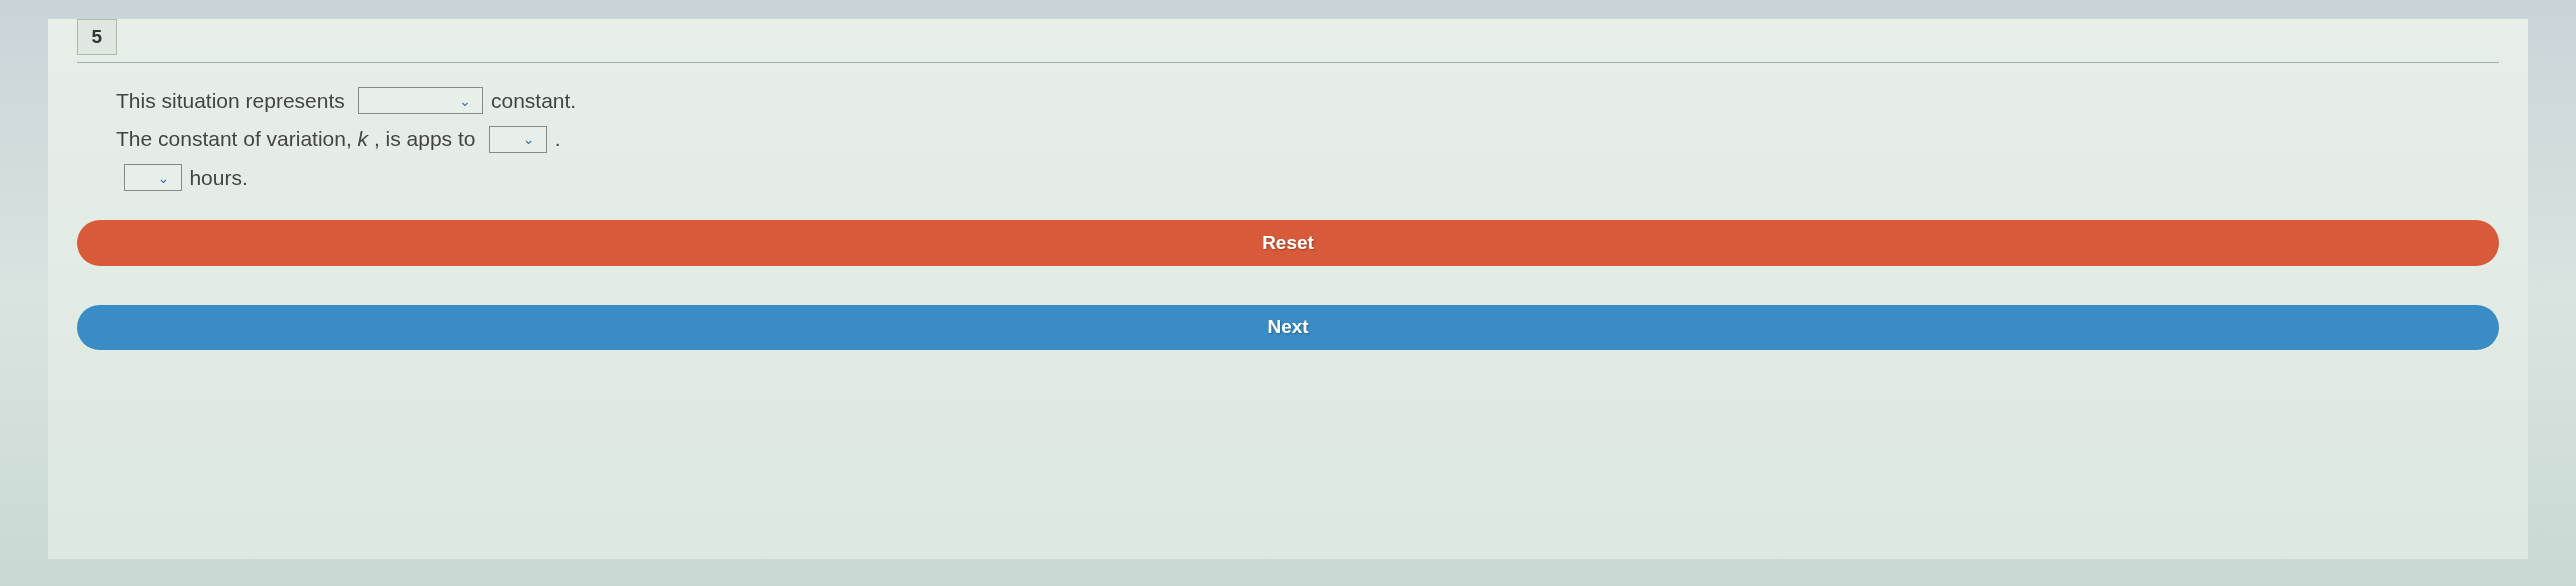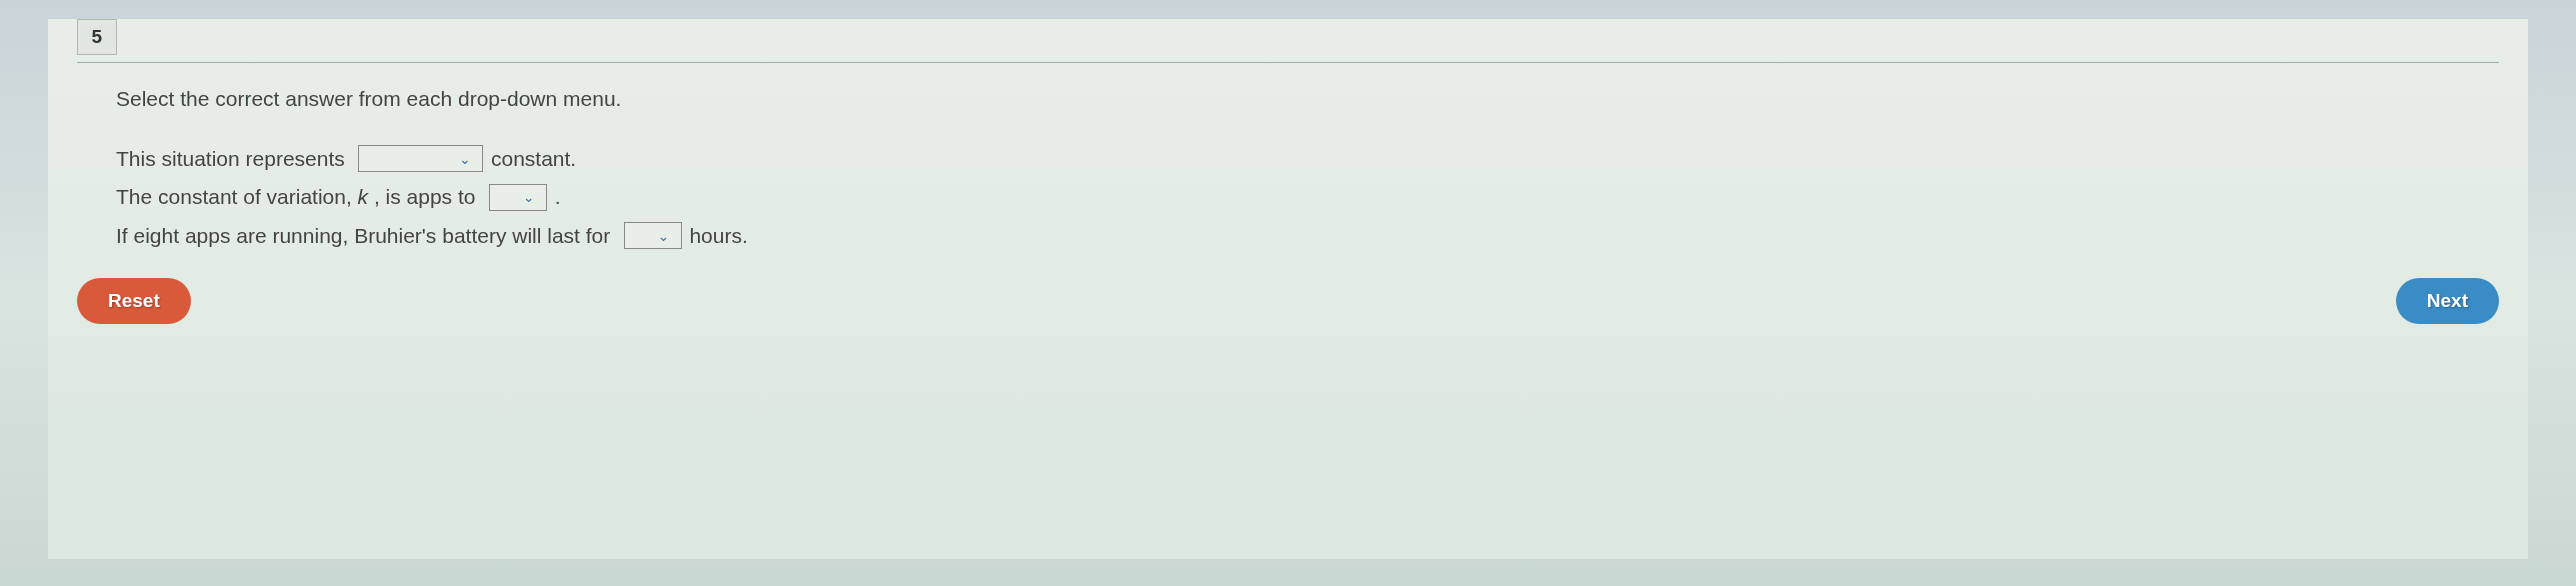--- a/index.html
+++ b/index.html
@@ -80,21 +80,23 @@
     .chevron {
       font-size: 13.5px;
       color: #3a6ea5;
     }
     .italic {
       font-style: italic;
     }
     .button-row {
       display: flex;
       justify-content: space-between;
+      gap: 39px;
       margin-top: 29px;
+      flex-direction: column;
     }
     .btn {
       padding: 11.6px 31px;
       border-radius: 23px;
       border: none;
       font-size: 19px;
       font-weight: bold;
       color: white;
       cursor: pointer;
       text-shadow: 1px 1px 1.9px rgba(0,0,0,0.3);
@@ -106,21 +108,20 @@
       background: #3a8cc4;
     }
   </style>
 </head>
 <body>
 
 <div class="question-container">
   <div class="question-number">5</div>
   <div class="divider"></div>
   
-  <div class="instruction">Select the correct answer from each drop-down menu.</div>
   
   
   <div class="answer-section">
     <div class="answer-line">
       <span>This situation represents</span>
       <div class="dropdown wide">
         <span class="chevron">⌄</span>
       </div>
       <span>constant.</span>
     </div>
@@ -129,21 +130,20 @@
       <span>The constant of variation,</span>
       <span class="italic">k</span>
       <span>, is apps to</span>
       <div class="dropdown">
         <span class="chevron">⌄</span>
       </div>
       <span>.</span>
     </div>
 
     <div class="answer-line">
-      <span>If eight apps are running, Bruhier's battery will last for</span>
       <div class="dropdown">
         <span class="chevron">⌄</span>
       </div>
       <span>hours.</span>
     </div>
   </div>
   
   <div class="button-row">
     <button class="btn btn-reset">Reset</button>
     <button class="btn btn-next">Next</button>

